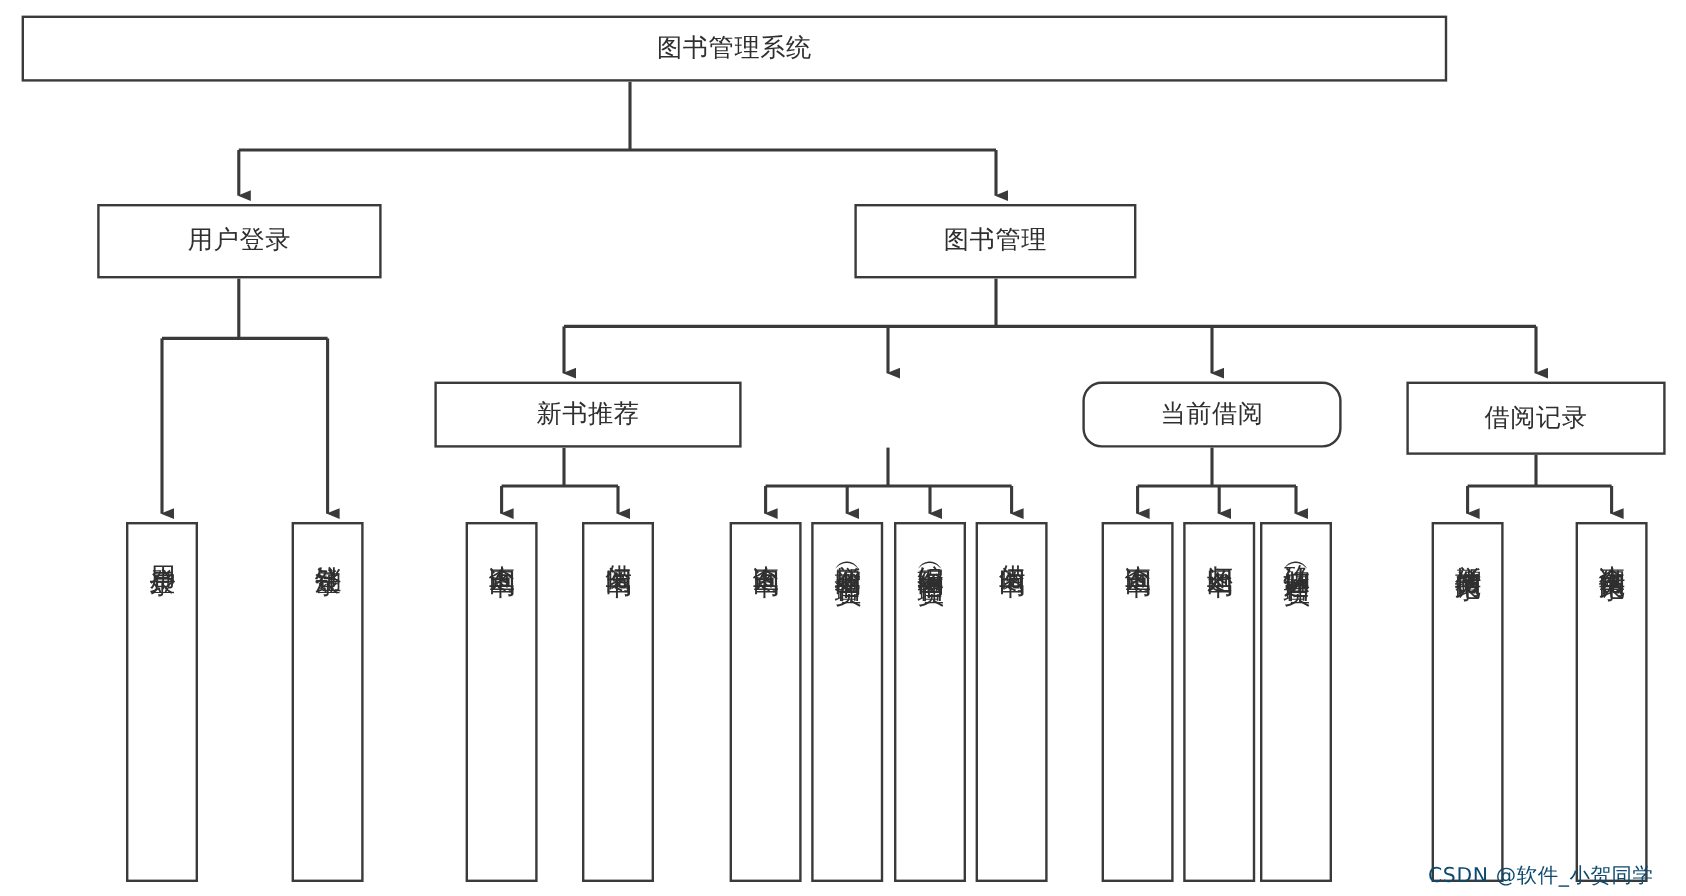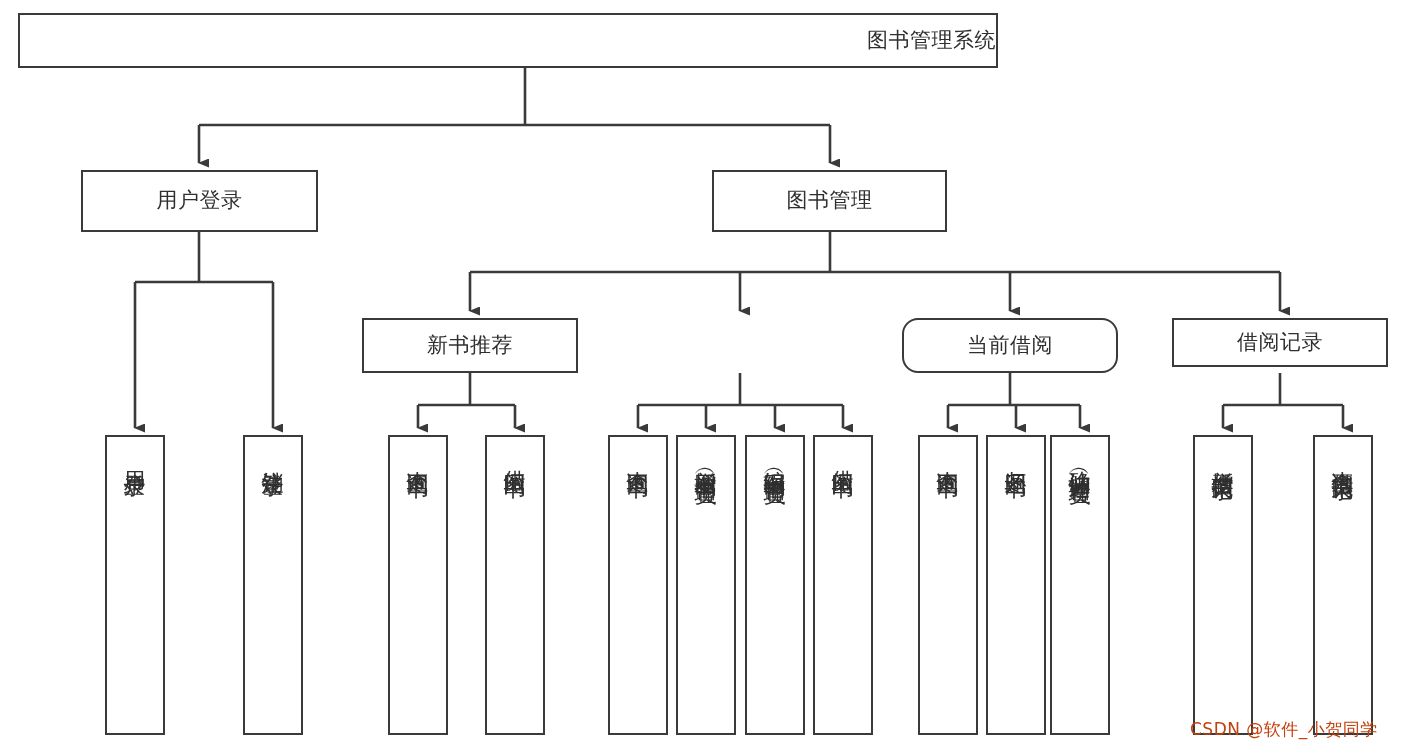--- a/index.html
+++ b/index.html
@@ -53,21 +53,21 @@
     writing-mode: vertical-rl;
     text-orientation: upright;
     font-size: 22px;
     line-height: 1.14;
     letter-spacing: 2px;
     white-space: nowrap;
   }
   .watermark {
     position: absolute;
     font-size: 17px;
-    color: #c2410c;
+    color: #0c4a6e;
     letter-spacing: 0.5px;
     white-space: nowrap;
     font-family: "DejaVu Sans", "Liberation Sans", sans-serif;
   }
 </style>
 </head>
 <body>
 
 <div id="diagram-root">
 
@@ -117,38 +117,38 @@
       <path d="M 1016,405 L 1016,428" marker-end="url(#arrowhead)"></path>
       <path d="M 1080,405 L 1080,428" marker-end="url(#arrowhead)"></path>
 
       <path d="M 1280,373 L 1280,405"></path>
       <path d="M 1223,405 L 1343,405"></path>
       <path d="M 1223,405 L 1223,428" marker-end="url(#arrowhead)"></path>
       <path d="M 1343,405 L 1343,428" marker-end="url(#arrowhead)"></path>
     </g>
   </svg>
 
-  <div class="node" id="node-root" style="left: 18px; top: 13px; width: 980px; height: 55px; border-width: 2.4px; justify-content: flex-end;">
+  <div class="node" id="node-root" style="left: 18px; top: 13px; width: 1188px; height: 55px; border-width: 2.4px;">
     <span class="node-label">图书管理系统</span>
   </div>
 
   <div class="node" id="node-l2-0" style="left: 81px; top: 170px; width: 237px; height: 62px;">
     <span class="node-label">用户登录</span>
   </div>
   <div class="node" id="node-l2-1" style="left: 712px; top: 170px; width: 235px; height: 62px;">
     <span class="node-label">图书管理</span>
   </div>
 
-  <div class="node" id="node-l3-0" style="left: 362px; top: 318px; width: 216px; height: 55px;">
+  <div class="node" id="node-l3-0" style="left: 362px; top: 318px; width: 256px; height: 55px;">
     <span class="node-label">新书推荐</span>
   </div>
   <div class="node" id="node-l3-2" style="left: 902px; top: 318px; width: 216px; height: 55px; border-radius: 16px;">
     <span class="node-label">当前借阅</span>
   </div>
-  <div class="node" id="node-l3-3" style="left: 1172px; top: 318px; width: 216px; height: 49px;">
+  <div class="node" id="node-l3-3" style="left: 1172px; top: 318px; width: 216px; height: 61px;">
     <span class="node-label">借阅记录</span>
   </div>
 
   <div class="node vertical" id="node-leaf-0" style="left: 105px; top: 435px; width: 60px; height: 300px;">
     <span class="node-label">用户登录</span>
   </div>
   <div class="node vertical" id="node-leaf-1" style="left: 243px; top: 435px; width: 60px; height: 300px;">
     <span class="node-label">注销登录</span>
   </div>
   <div class="node vertical" id="node-leaf-2" style="left: 388px; top: 435px; width: 60px; height: 300px;">

